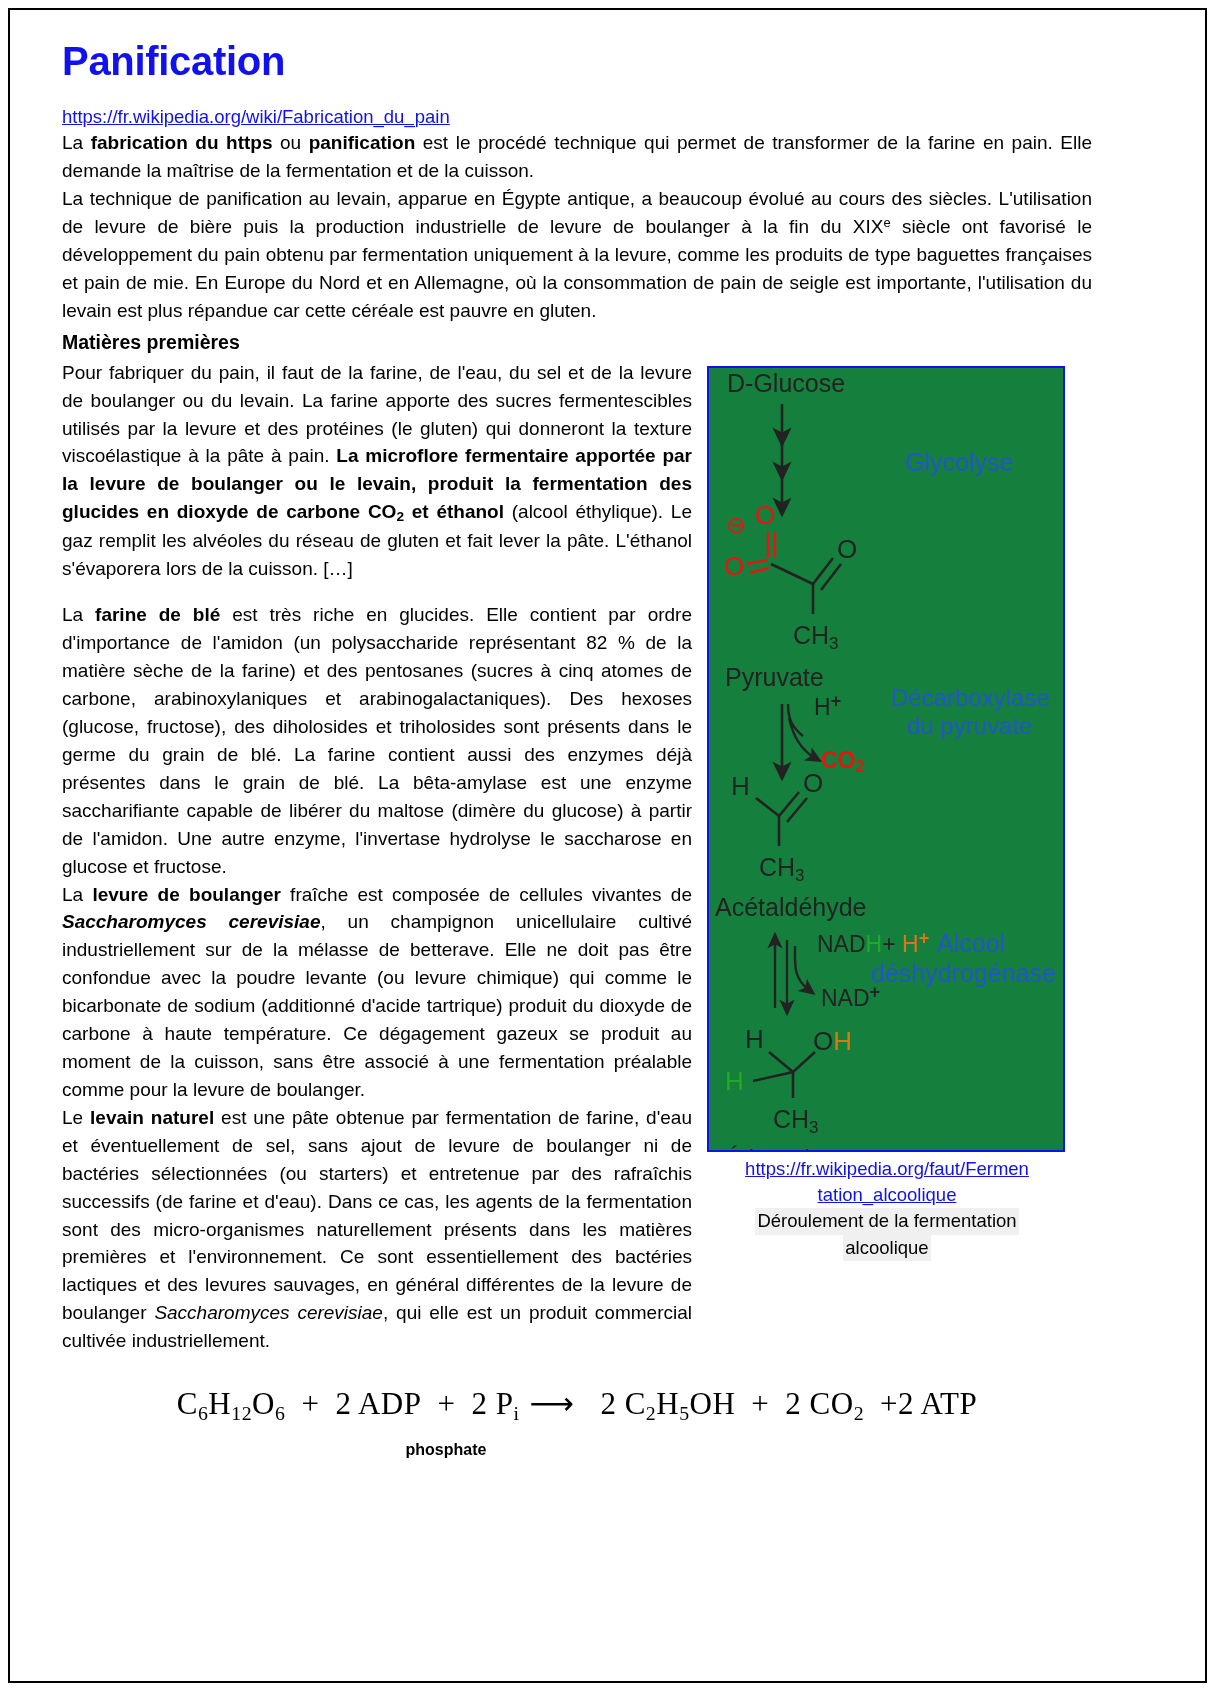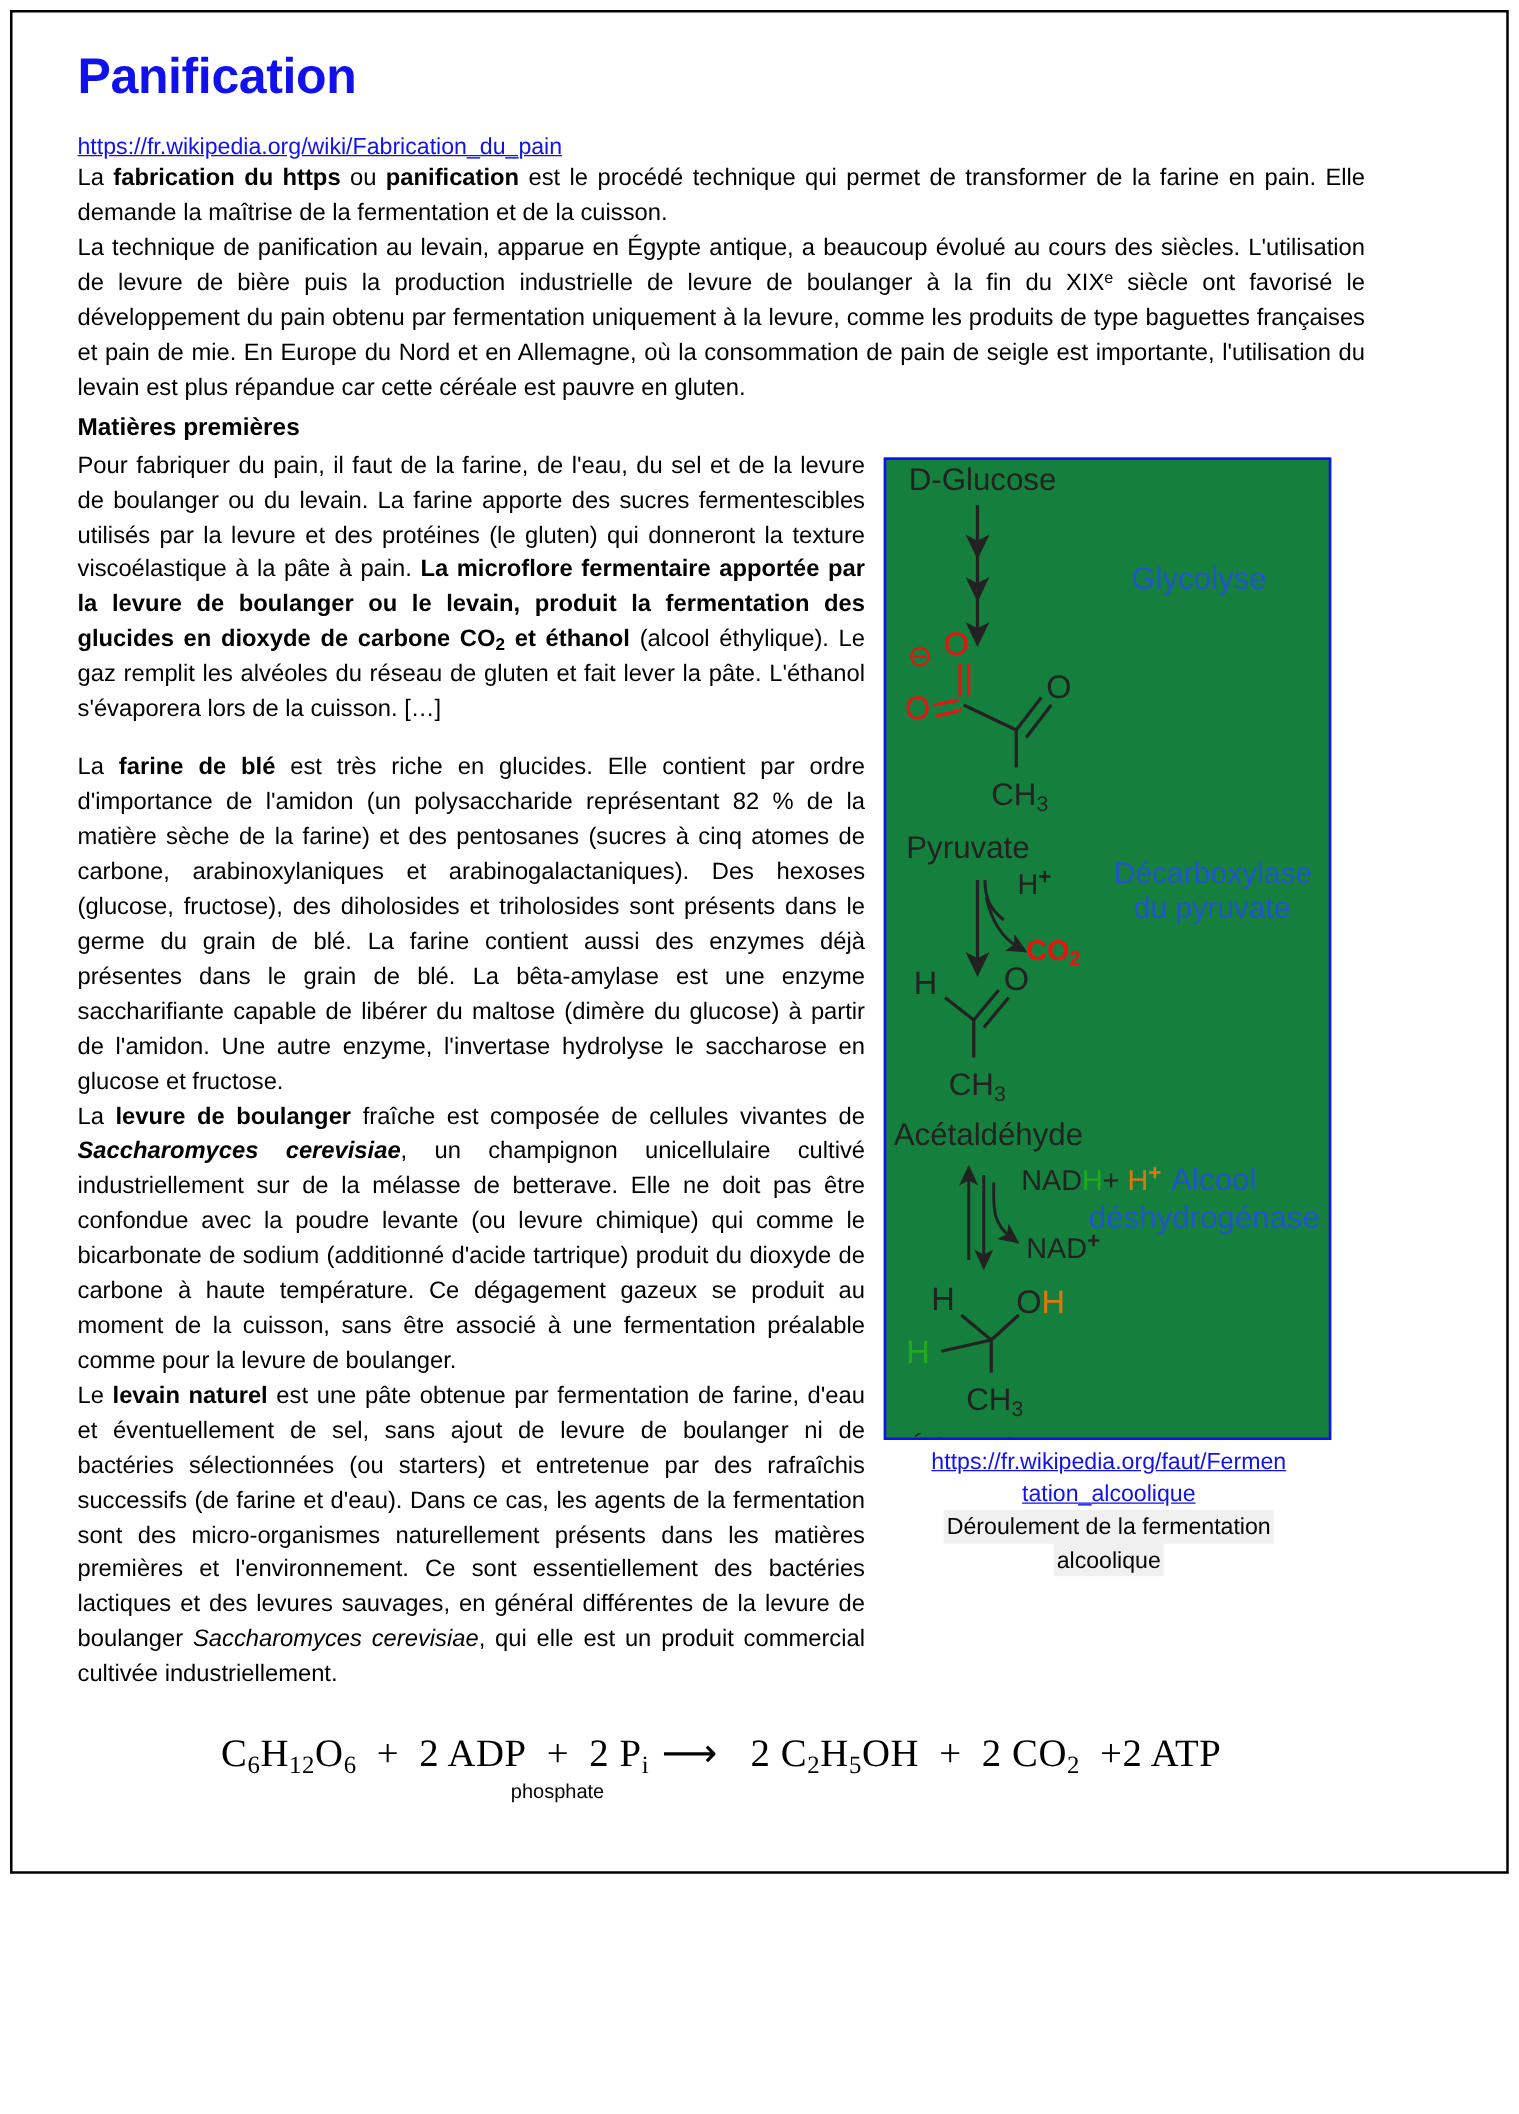--- a/index.html
+++ b/index.html
@@ -10,21 +10,21 @@
   body {
     width: 1215px; height: 1691px;
     font-family: "Liberation Sans", sans-serif;
     color: #000000;
     position: relative;
     overflow: hidden;
   }
   .page {
     position: absolute;
     left: 8px; top: 8px;
-    width: 1199px; height: 1491px;
+    width: 1199px; height: 1675px;
     border: 2px solid #000000;
     background: #ffffff;
   }
   .inner {
     position: absolute;
     left: 52px; top: 30px;
     width: 1030px;
   }
 
   h1.title {
@@ -122,21 +122,21 @@
   .eq {
     font-family: "Liberation Serif", serif;
     font-size: 31px;
     letter-spacing: 0.5px;
     white-space: nowrap;
     display: inline-block;
   }
   .eq sub { font-size: 0.64em; vertical-align: -0.28em; }
   .eq .sp { display: inline-block; width: 16px; }
   .eq .arrow { display: inline-block; padding: 0 10px; }
-  .phoswrap { text-align: center; margin-top: 0px; }
+  .phoswrap { text-align: center; margin-top: 16px; font-weight: bold; }
   .phosinner { display:inline-block; margin-left: -262px; }
   .clear { clear: both; }
 </style>
 </head>
 <body>
 
 <div class="page">
  <div class="inner">
 
   <h1 class="title">Panification</h1>

